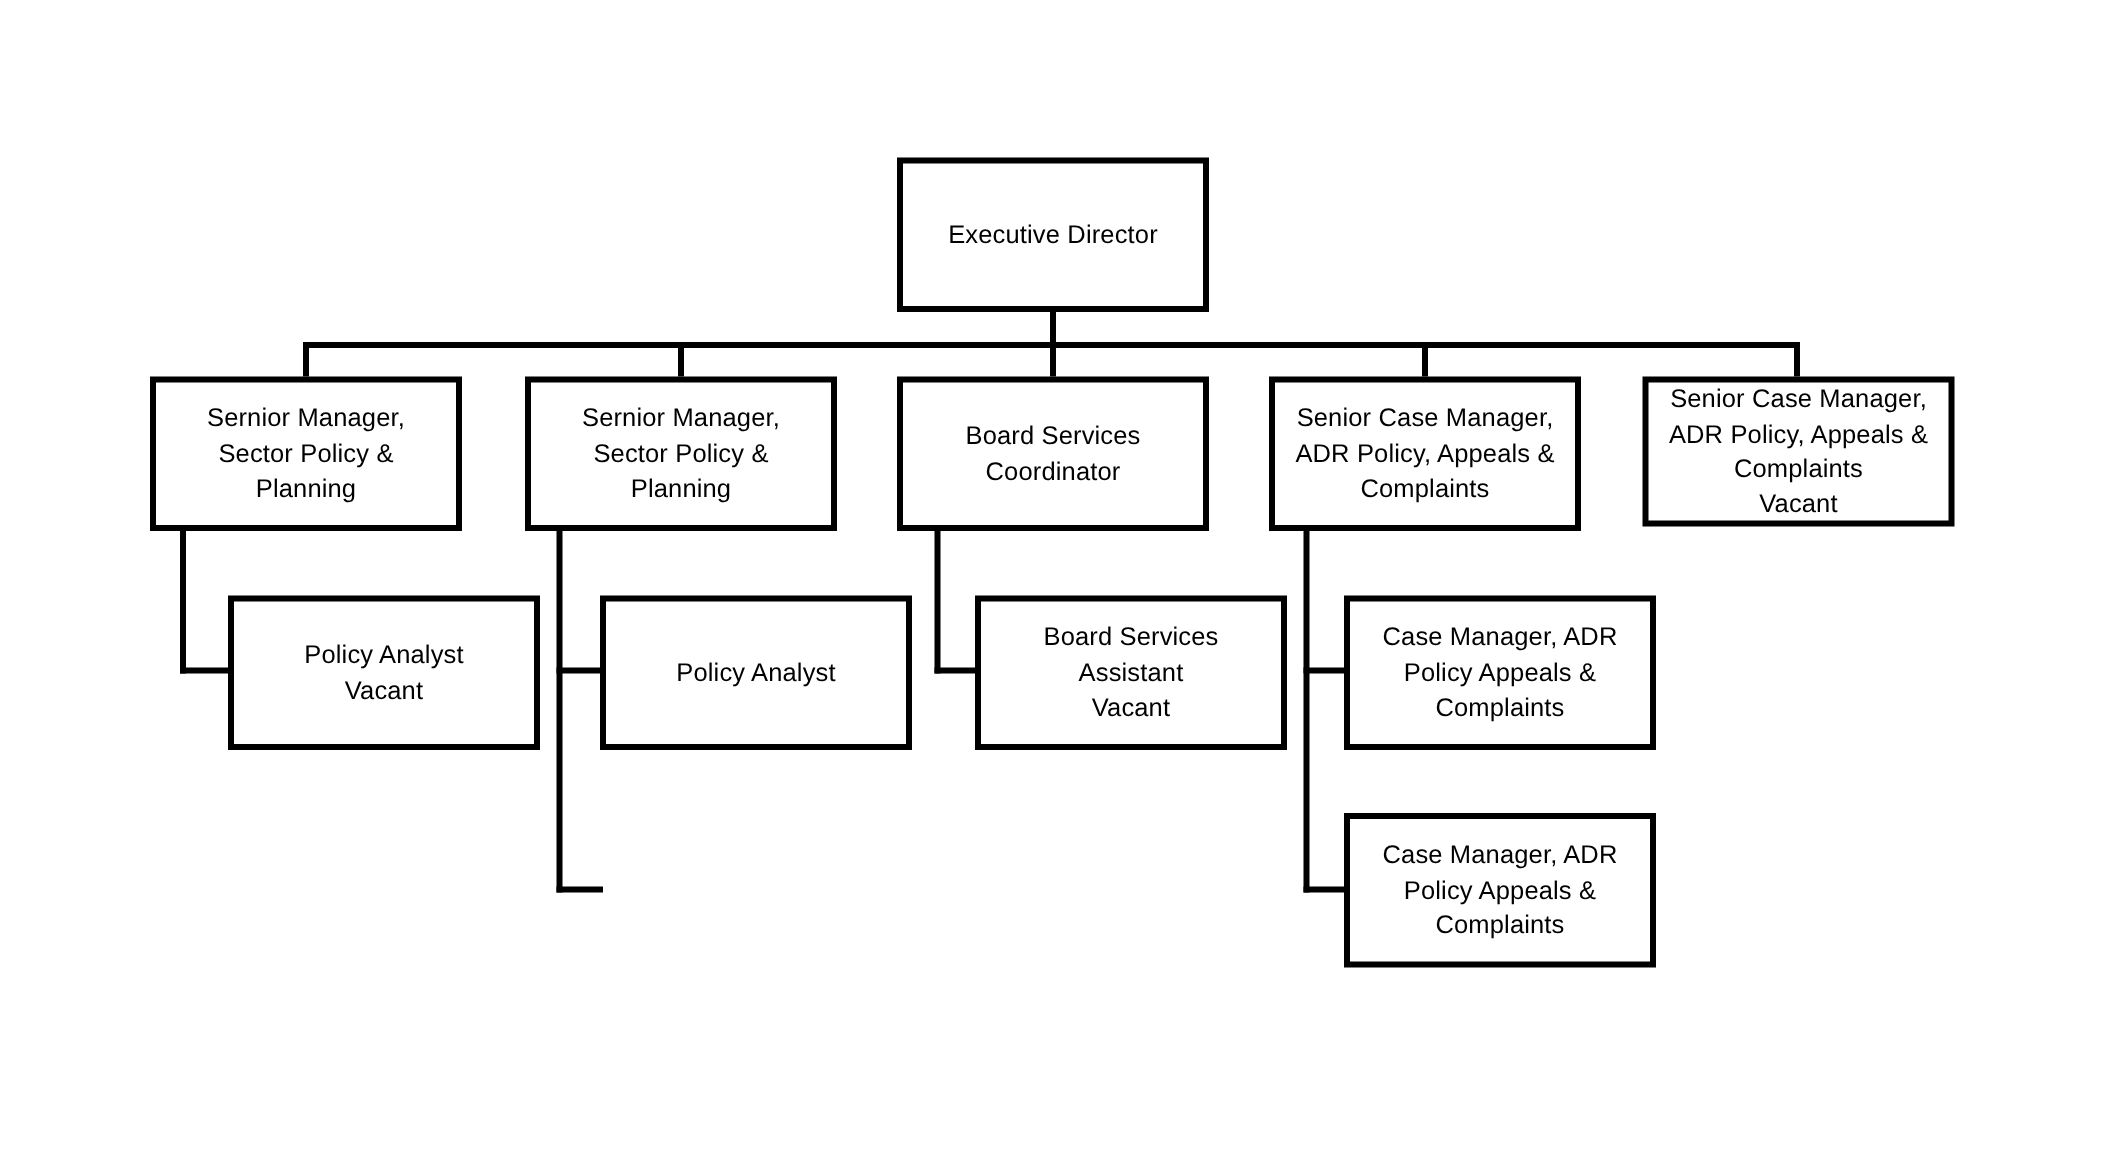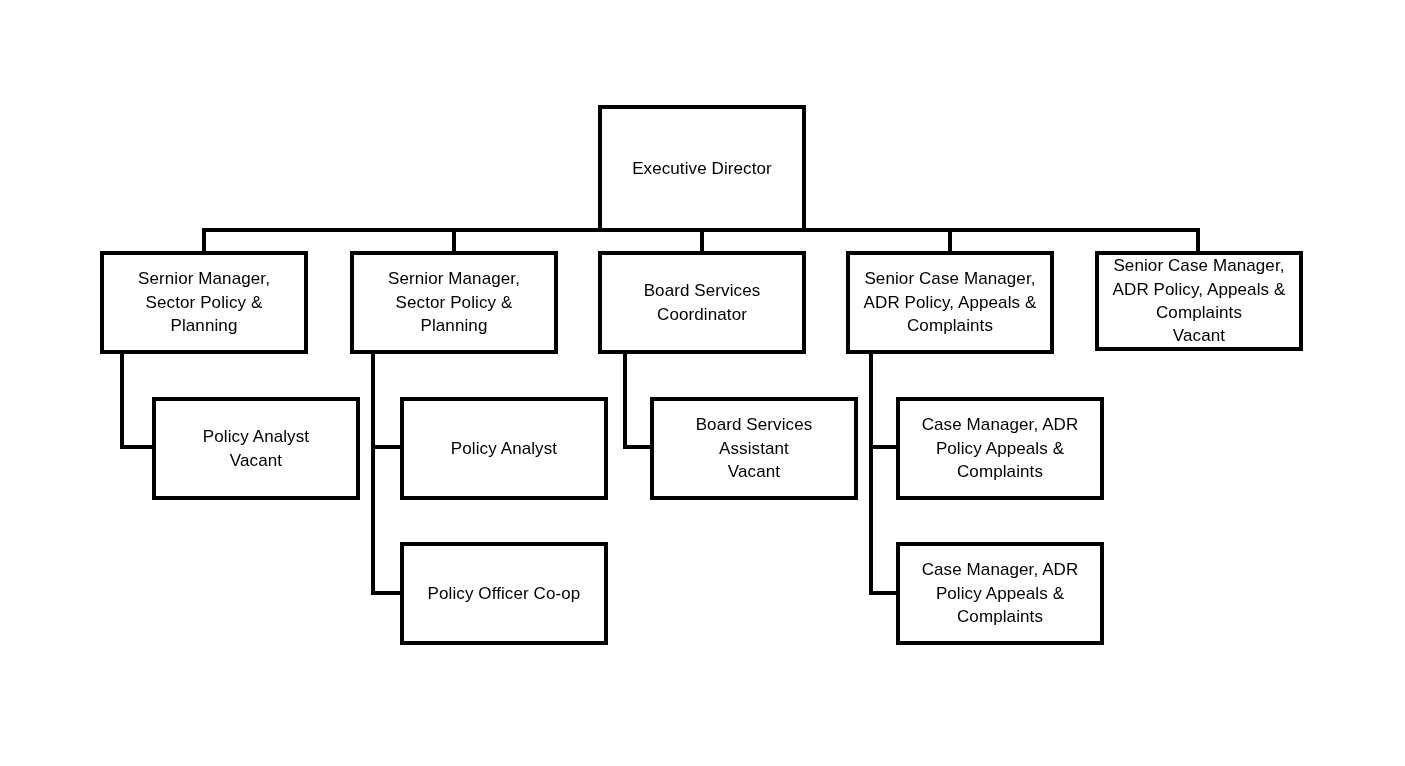--- a/index.html
+++ b/index.html
@@ -52,21 +52,21 @@
     <div class="connector" style="left: 120px; top: 352px; width: 4px; height: 97px;"></div>
     <div class="connector" style="left: 120px; top: 445px; width: 34px; height: 4px;"></div>
     <div class="connector" style="left: 371px; top: 352px; width: 4px; height: 243px;"></div>
     <div class="connector" style="left: 371px; top: 445px; width: 31px; height: 4px;"></div>
     <div class="connector" style="left: 371px; top: 591px; width: 31px; height: 4px;"></div>
     <div class="connector" style="left: 623px; top: 352px; width: 4px; height: 97px;"></div>
     <div class="connector" style="left: 623px; top: 445px; width: 29px; height: 4px;"></div>
     <div class="connector" style="left: 869px; top: 352px; width: 4px; height: 243px;"></div>
     <div class="connector" style="left: 869px; top: 445px; width: 29px; height: 4px;"></div>
     <div class="connector" style="left: 869px; top: 591px; width: 29px; height: 4px;"></div>
-    <div class="node" style="left: 598px; top: 105px; width: 208px; height: 127px;">
+    <div class="node" style="left: 598px; top: 105px; width: 208px; height: 103px;">
       <span class="node-label">Executive Director</span>
     </div>
     <div class="node" style="left: 100px; top: 251px; width: 208px; height: 103px;">
       <span class="node-label">Sernior Manager,
 Sector Policy &amp;
 Planning</span>
     </div>
     <div class="node" style="left: 350px; top: 251px; width: 208px; height: 103px;">
       <span class="node-label">Sernior Manager,
 Sector Policy &amp;
@@ -97,21 +97,18 @@
     <div class="node" style="left: 650px; top: 397px; width: 208px; height: 103px;">
       <span class="node-label">Board Services
 Assistant
 Vacant</span>
     </div>
     <div class="node" style="left: 896px; top: 397px; width: 208px; height: 103px;">
       <span class="node-label">Case Manager, ADR
 Policy Appeals &amp;
 Complaints</span>
     </div>
-    <div class="node" style="left: 400px; top: 542px; width: 208px; height: 103px;">
-      <span class="node-label">Policy Officer Co-op</span>
-    </div>
     <div class="node" style="left: 896px; top: 542px; width: 208px; height: 103px;">
       <span class="node-label">Case Manager, ADR
 Policy Appeals &amp;
 Complaints</span>
     </div>
   </div>
 
 </body></html>

